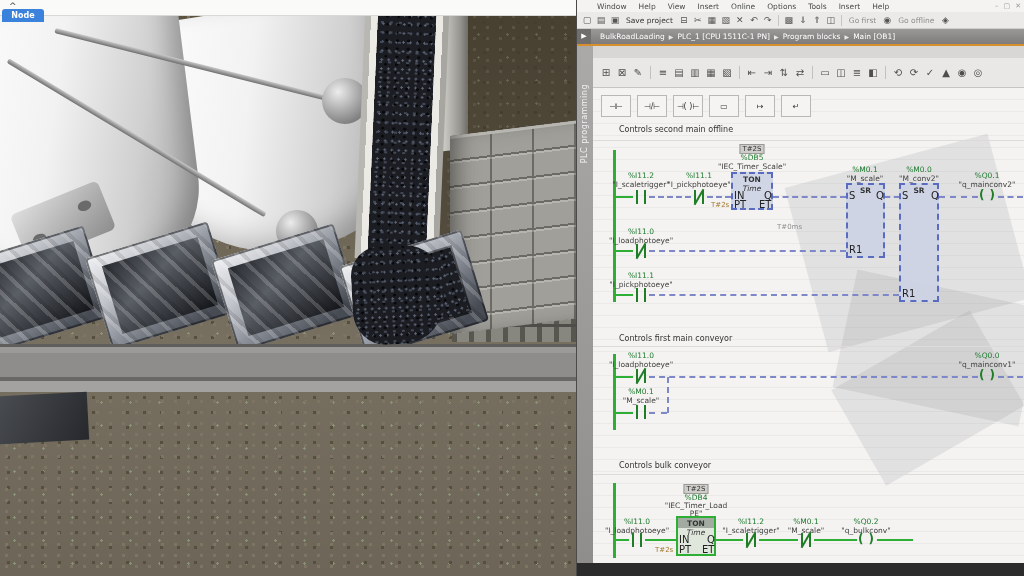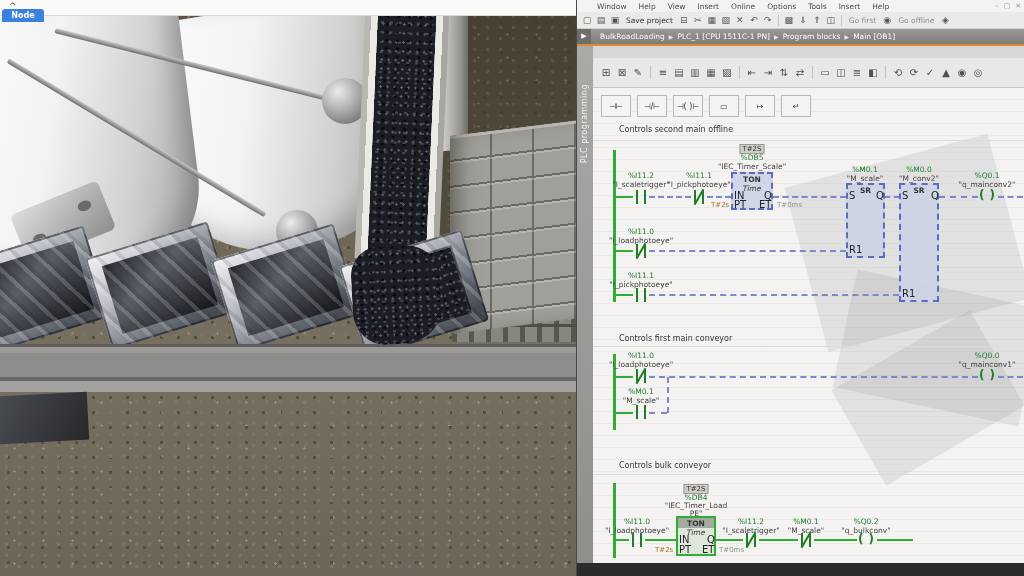--- a/index.html
+++ b/index.html
@@ -126,21 +126,21 @@
   .co::before{content:"(";padding-right:5px;}
   .co::after{content:")";}
   .blk{position:absolute;border:2px dashed #5a6cc0;background:rgba(205,211,230,.9);box-sizing:border-box;
     font-size:7.5px;text-align:center;color:#333;}
   .blk .hd{font-weight:bold;line-height:9px;padding-top:1px;}
   .blk .hd2{line-height:9px;font-style:italic;}
   .blk.on{border:2px solid #2fae36;background:#dfe7dd;}
   .blk.on .hd{background:#a2aaa2;}
   .pin{position:absolute;font-size:10px;color:#222;line-height:8px;}
   .pv{position:absolute;font-size:7px;color:#a2762c;line-height:8px;}
-  .pv.gray{color:#8f8f8f;}
+  .pv.gray{color:#8f8f8f;margin-top:22px;}
   .badge{position:absolute;transform:translateX(-50%);background:#cecdc9;border:1px solid #9a9995;
     font-size:7px;line-height:8px;padding:0 2px;color:#333;}
   .dbn{position:absolute;transform:translateX(-50%);font-size:7.5px;line-height:9px;color:#1d7a2e;white-space:nowrap;}
   .dbn.t{color:#424242;}
 </style>
 </head>
 <body>
 
 <div id="app">
 

